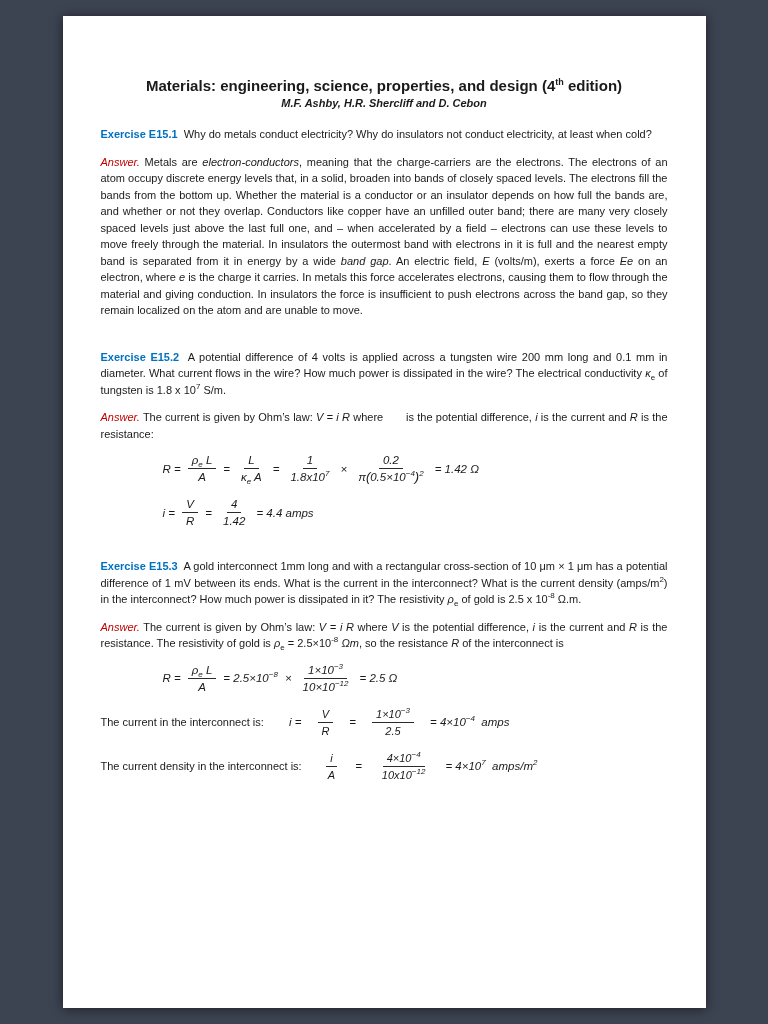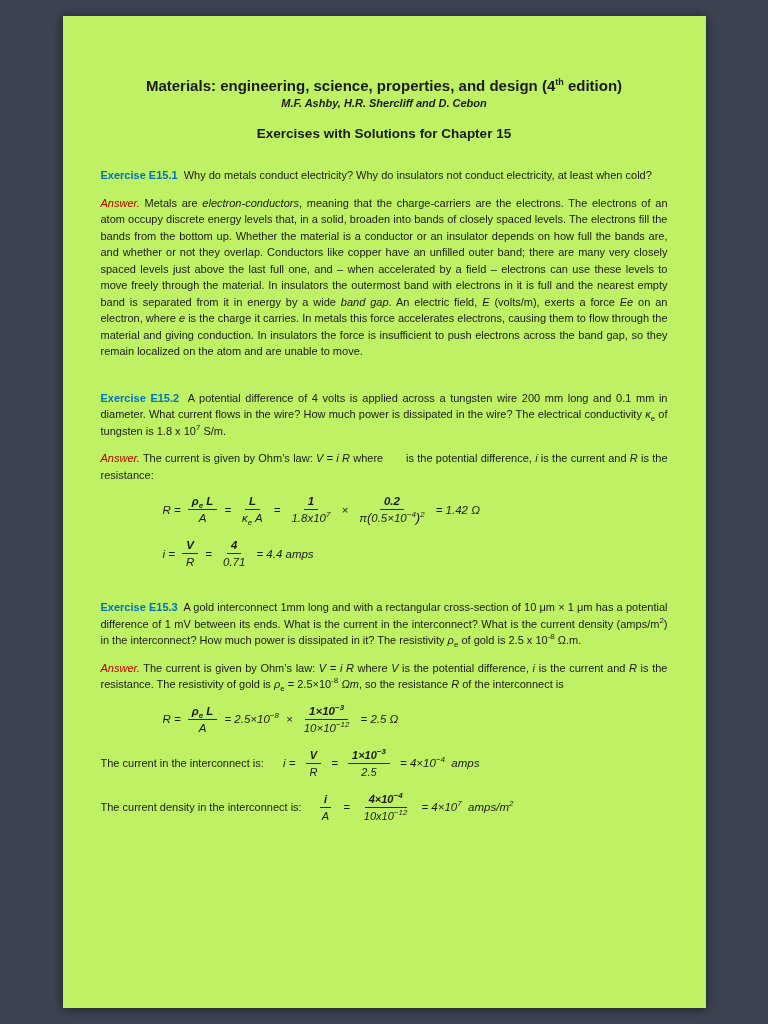--- a/index.html
+++ b/index.html
@@ -5,21 +5,21 @@
   * { box-sizing: border-box; }
   html,body { margin:0; padding:0; }
   body {
     background:#3c4351;
     font-family:"Liberation Sans", sans-serif;
     width:768px;
   }
   .viewer { width:768px; height:1024px; padding:16px 0; }
   .page {
     width:643px; height:992px; margin:0 auto;
-    background:#bef264; color:#1a1a1a;
+    background:#ffffff; color:#1a1a1a;
     padding:60px 38px 40px 38px;
     box-shadow:0 1px 10px rgba(0,0,0,0.55);
     overflow:hidden;
   }
   h1 { font-size:15px; line-height:19px; text-align:center; margin:0 0 2px 0; font-weight:bold; }
   h1 sup { font-size:9px; }
   .authors { font-size:11px; font-weight:bold; font-style:italic; text-align:center; margin:0 0 17px 0; }
   h2 { font-size:13.5px; text-align:center; margin:0 0 26px 0; font-weight:bold; }
   p { font-size:11px; line-height:16.5px; text-align:justify; margin:0 0 11px 0; }
   p.noj { text-align:left; }
@@ -30,40 +30,39 @@
   sup, sub { font-size:8px; line-height:0; }
   .formula {
     font-style:italic; font-size:11.5px; line-height:14px;
     margin:11px 0 13px 62px;
     display:flex; align-items:center; gap:7px;
     text-align:left;
   }
   .fline {
     font-size:11px; line-height:14px;
     margin:13px 0 13px 0;
-    display:flex; align-items:center; gap:10px;
+    display:flex; align-items:center; gap:16px;
     text-align:left;
   }
   .fline .m { font-style:italic; font-size:11.5px; }
   .frac { display:inline-flex; flex-direction:column; align-items:center; vertical-align:middle; font-style:italic; }
-  .frac .num { display:block; padding:0 4px 1px 4px; border-bottom:1px solid #2a2a2a; white-space:nowrap;font-weight:bold; }
+  .frac .num { display:block; padding:0 4px 1px 4px; border-bottom:1px solid #2a2a2a; white-space:nowrap; }
   .frac .den { display:block; padding:1px 4px 0 4px; white-space:nowrap; }
   .bigp { font-size:13px; }
 </style>
 </head>
 <body>
 
 <div class="viewer">
   <div class="page">
 
     <h1><span>Materials: engineering, science, properties, and design (4</span><sup>th</sup><span> edition)</span></h1>
 
     <div class="authors">M.F. Ashby, H.R. Shercliff and D. Cebon</div>
 
-    <h2>Exercises with Solutions for Chapter 15</h2>
 
     <p><span class="label">Exercise E15.1</span><span>&nbsp; Why do metals conduct electricity?  Why do insulators not conduct electricity, at least when cold?</span></p>
 
     <p><span class="ans">Answer.</span><span> Metals are </span><i>electron-conductors</i><span>, meaning that the charge-carriers are the electrons.  The electrons of an atom occupy discrete energy levels that, in a solid, broaden into bands of closely spaced levels.   The electrons fill the bands from the bottom up.  Whether the material is a conductor or an insulator depends on how full the bands are, and whether or not they overlap.   Conductors like copper have an unfilled outer band; there are many very closely spaced levels just above the last full one, and – when accelerated by a field – electrons can use these levels to move freely through the material.  In insulators the outermost band with electrons in it is full and the nearest empty band is separated from it in energy by a wide </span><i>band gap</i><span>.  An electric field, </span><i>E</i><span> (volts/m), exerts a force </span><i>Ee</i><span> on an electron, where </span><i>e</i><span> is the charge it carries.  In metals this force accelerates electrons, causing them to flow through the material and giving conduction.  In insulators the force is insufficient to push electrons across the band gap, so they remain localized on the atom and are unable to move.</span></p>
 
     <p class="mt"><span class="label">Exercise E15.2</span><span>&nbsp; A potential difference of 4 volts is applied across a tungsten wire 200 mm long and 0.1 mm in diameter.  What current flows in the wire?  How much power is dissipated in the wire?  The electrical conductivity </span><i>κ</i><sub>e</sub><span> of tungsten is 1.8 x 10</span><sup>7</sup><span> S/m.</span></p>
 
     <p><span class="ans">Answer.</span><span> The current is given by Ohm’s law:  </span><i>V = i R</i><span>  where &nbsp;&nbsp;&nbsp;&nbsp;&nbsp; is the potential difference,  </span><i>i</i><span>  is the current and  </span><i>R</i><span>  is the resistance:</span></p>
 
     <div class="formula">
@@ -93,21 +92,21 @@
 
     <div class="formula">
       <span>i =</span>
       <span class="frac">
           <span class="num">V</span>
           <span class="den">R</span>
         </span>
       <span>=</span>
       <span class="frac">
           <span class="num">4</span>
-          <span class="den">0.71</span>
+          <span class="den">1.42</span>
         </span>
       <span>=  4.4 amps</span>
     </div>
 
 
     <p class="mt"><span class="label">Exercise E15.3</span><span>&nbsp; A gold interconnect 1mm long and with a rectangular cross-section of 10 μm × 1 μm has a potential difference of 1 mV between its ends.  What is the current in the interconnect? What is the current density (amps/m</span><sup>2</sup><span>) in the interconnect? How much power is dissipated in it?  The resistivity </span><i>ρ</i><sub>e</sub><span> of gold is 2.5 x 10</span><sup>-8</sup><span> Ω.m.</span></p>
 
     <p><span class="ans">Answer.</span><span> The current is given by Ohm’s law:  </span><i>V = i R</i><span>  where  </span><i>V</i><span>  is the potential difference,  </span><i>i</i><span>  is the current and  </span><i>R</i><span>  is the resistance.   The resistivity of gold is  </span><i>ρ</i><sub>e</sub><span>  = 2.5×10</span><sup>-8</sup><span> </span><i>Ωm</i><span>, so the resistance  </span><i>R</i><span>  of the interconnect is</span></p>
 
     <div class="formula">

